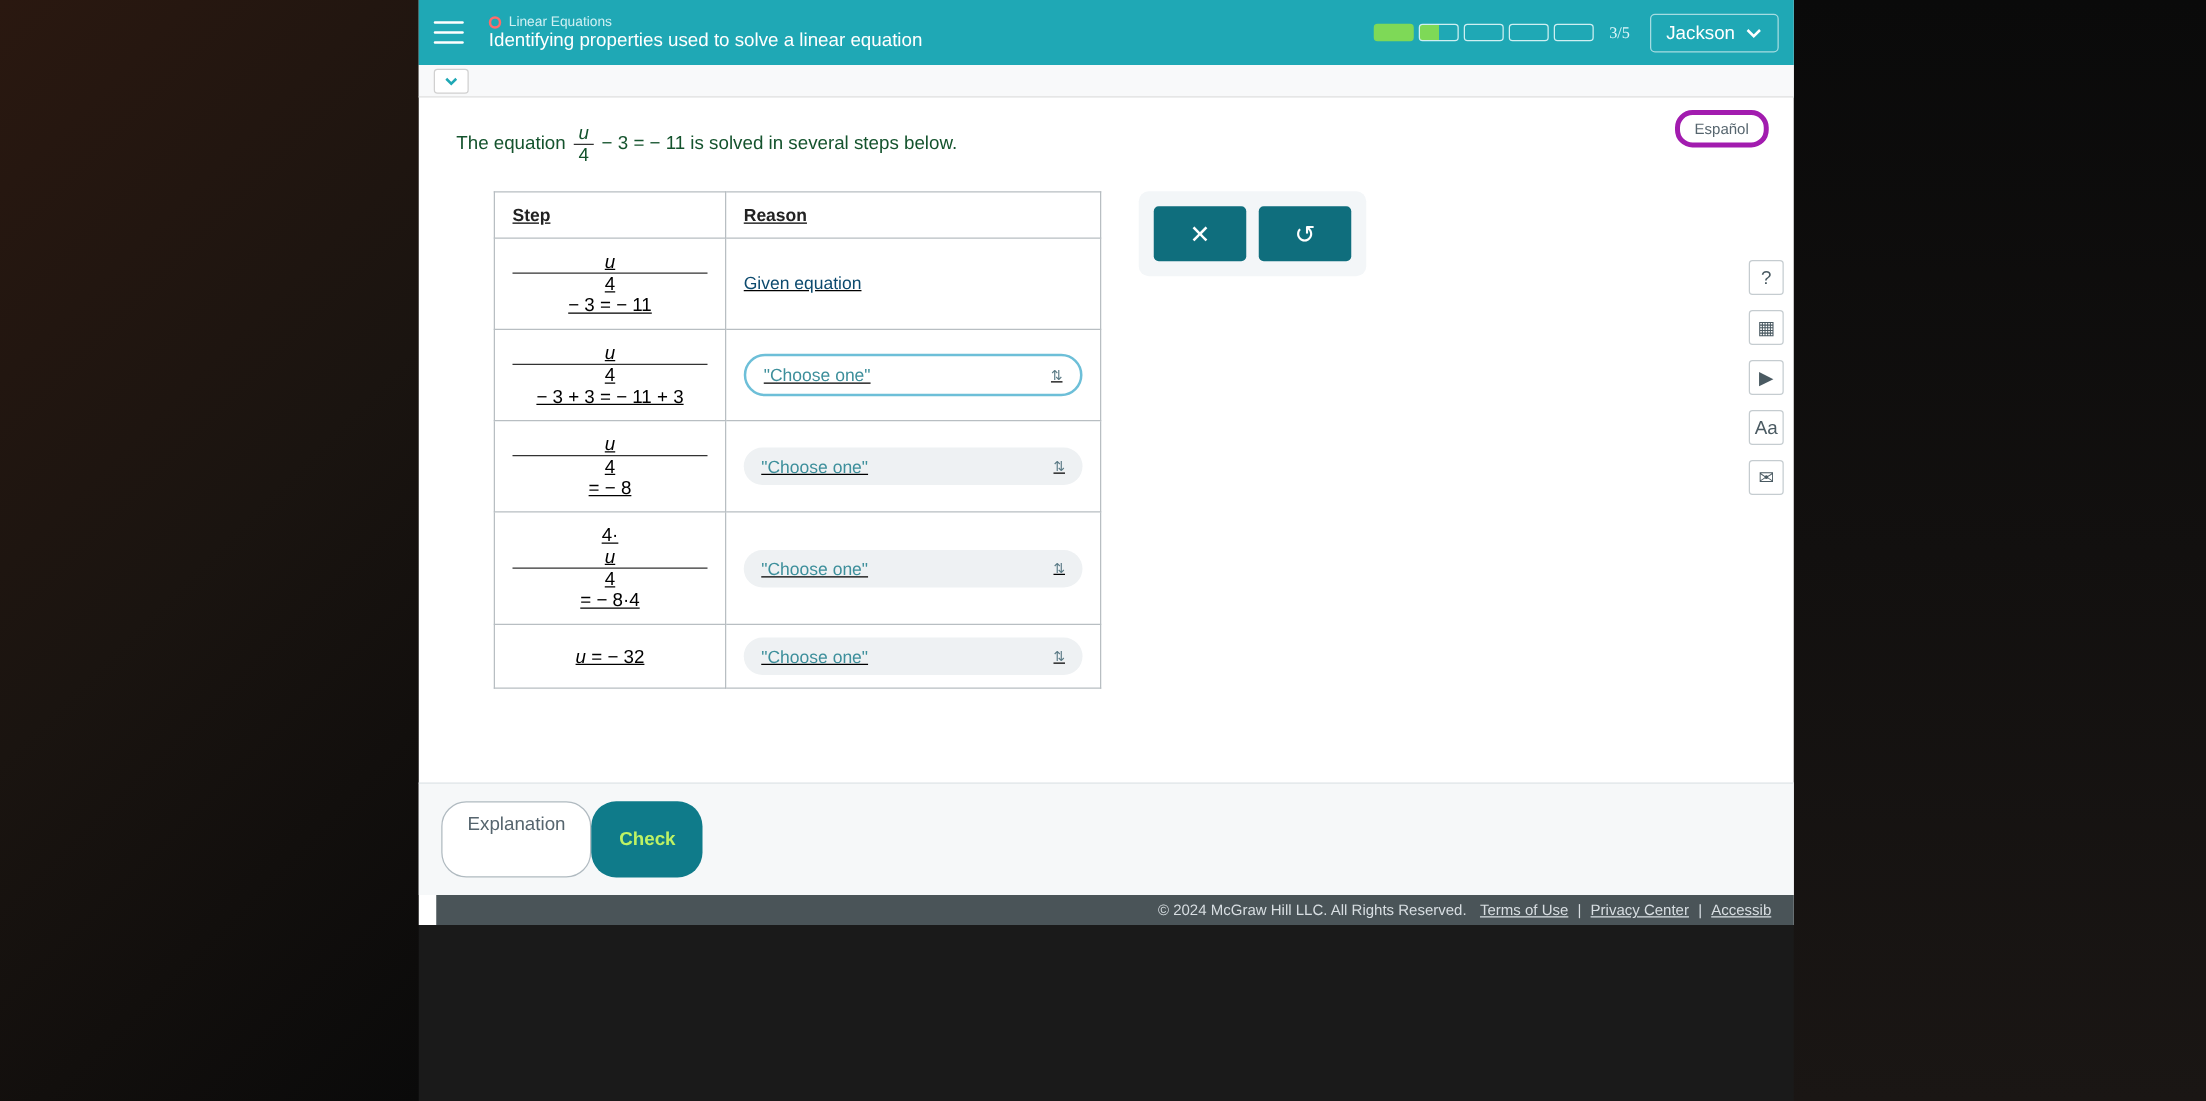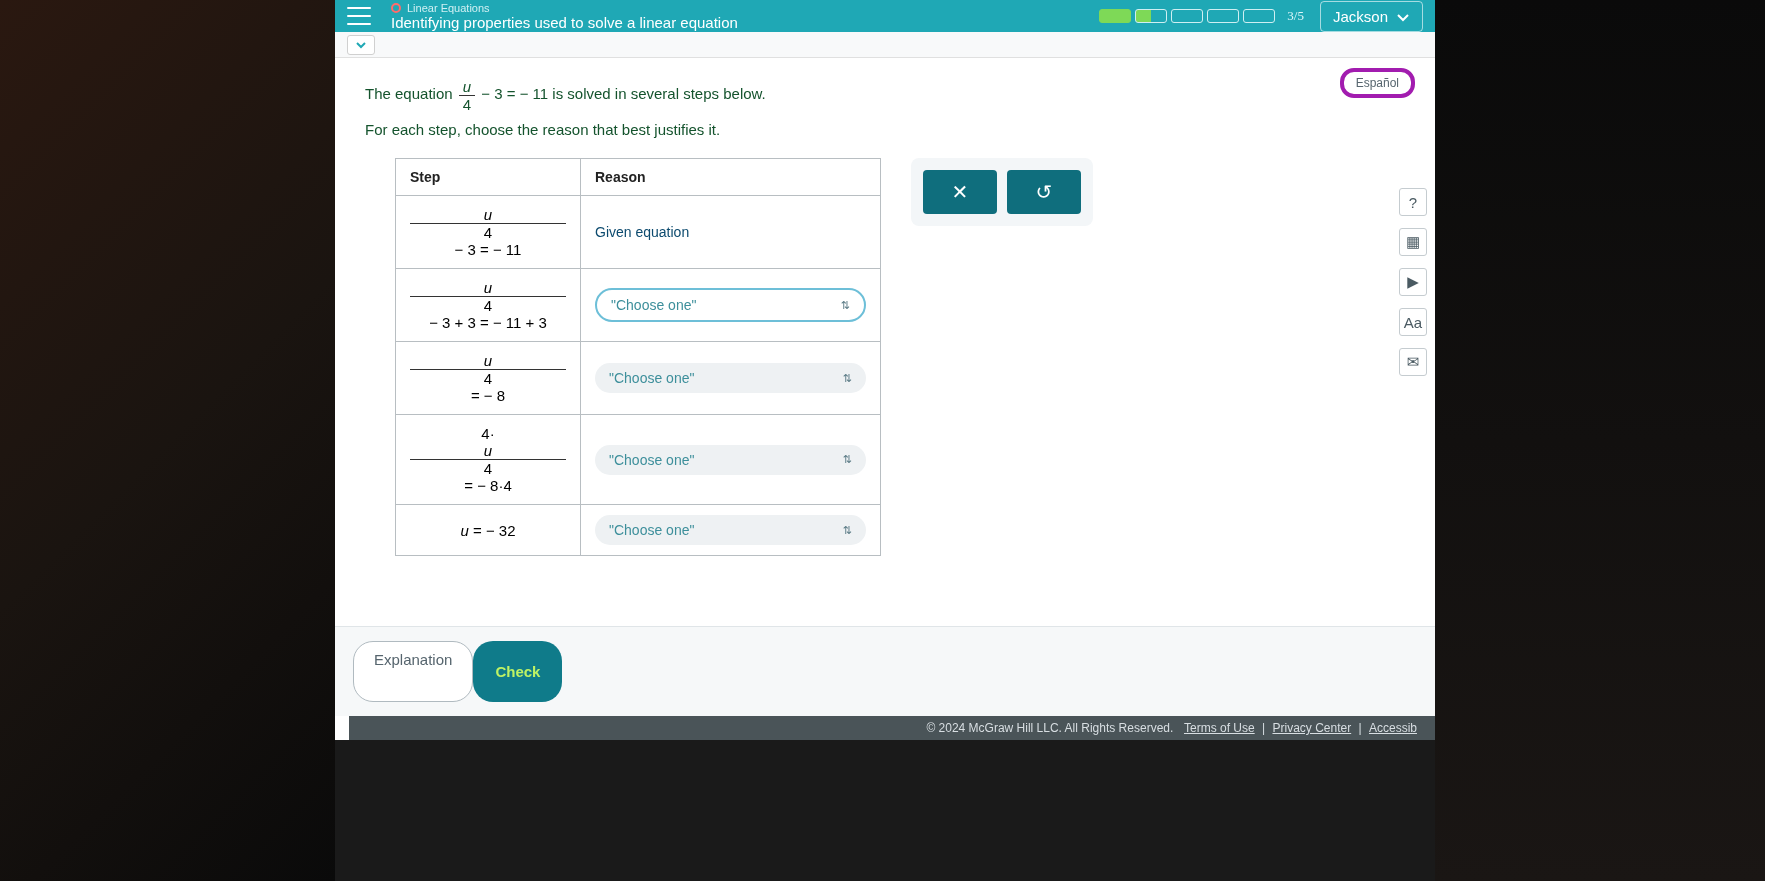--- a/index.html
+++ b/index.html
@@ -25,21 +25,21 @@
     .app-frame {
       width: 1100px;
       height: 740px;
       background: #fff;
       display: flex;
       flex-direction: column;
       position: relative;
     }
     .header-bar {
       background: #1fa8b5;
-      height: 32px;
+      height: 52px;
       display: flex;
       align-items: center;
       padding: 0 12px;
       color: white;
       position: relative;
     }
     .hamburger-icon {
       width: 24px;
       height: 18px;
       display: flex;
@@ -172,20 +172,21 @@
     }
     .steps-wrapper {
       display: flex;
       align-items: flex-start;
       gap: 30px;
       margin-top: 20px;
     }
     .steps-table {
       border-collapse: collapse;
       margin-left: 30px;
+      text-decoration: underline;
     }
     .steps-table th, .steps-table td {
       border: 1px solid #b8bec2;
       padding: 10px 14px;
       text-align: left;
       vertical-align: middle;
     }
     .steps-table th {
       font-weight: bold;
       font-size: 14px;
@@ -357,21 +358,20 @@
     <div class="espanol-btn">Español</div>
 
     <div class="question-text">
       <span>The equation </span>
       <span class="math-frac">
         <span class="num">u</span>
         <span class="den">4</span>
       </span>
       <span> − 3 = − 11 is solved in several steps below.</span>
     </div>
-    <div class="question-text">For each step, choose the reason that best justifies it.</div>
 
     <div class="steps-wrapper">
       <table class="steps-table">
         <tbody>
             <tr>
           <th>Step</th>
           <th>Reason</th>
         </tr>
         <tr>
           <td class="step-col">

